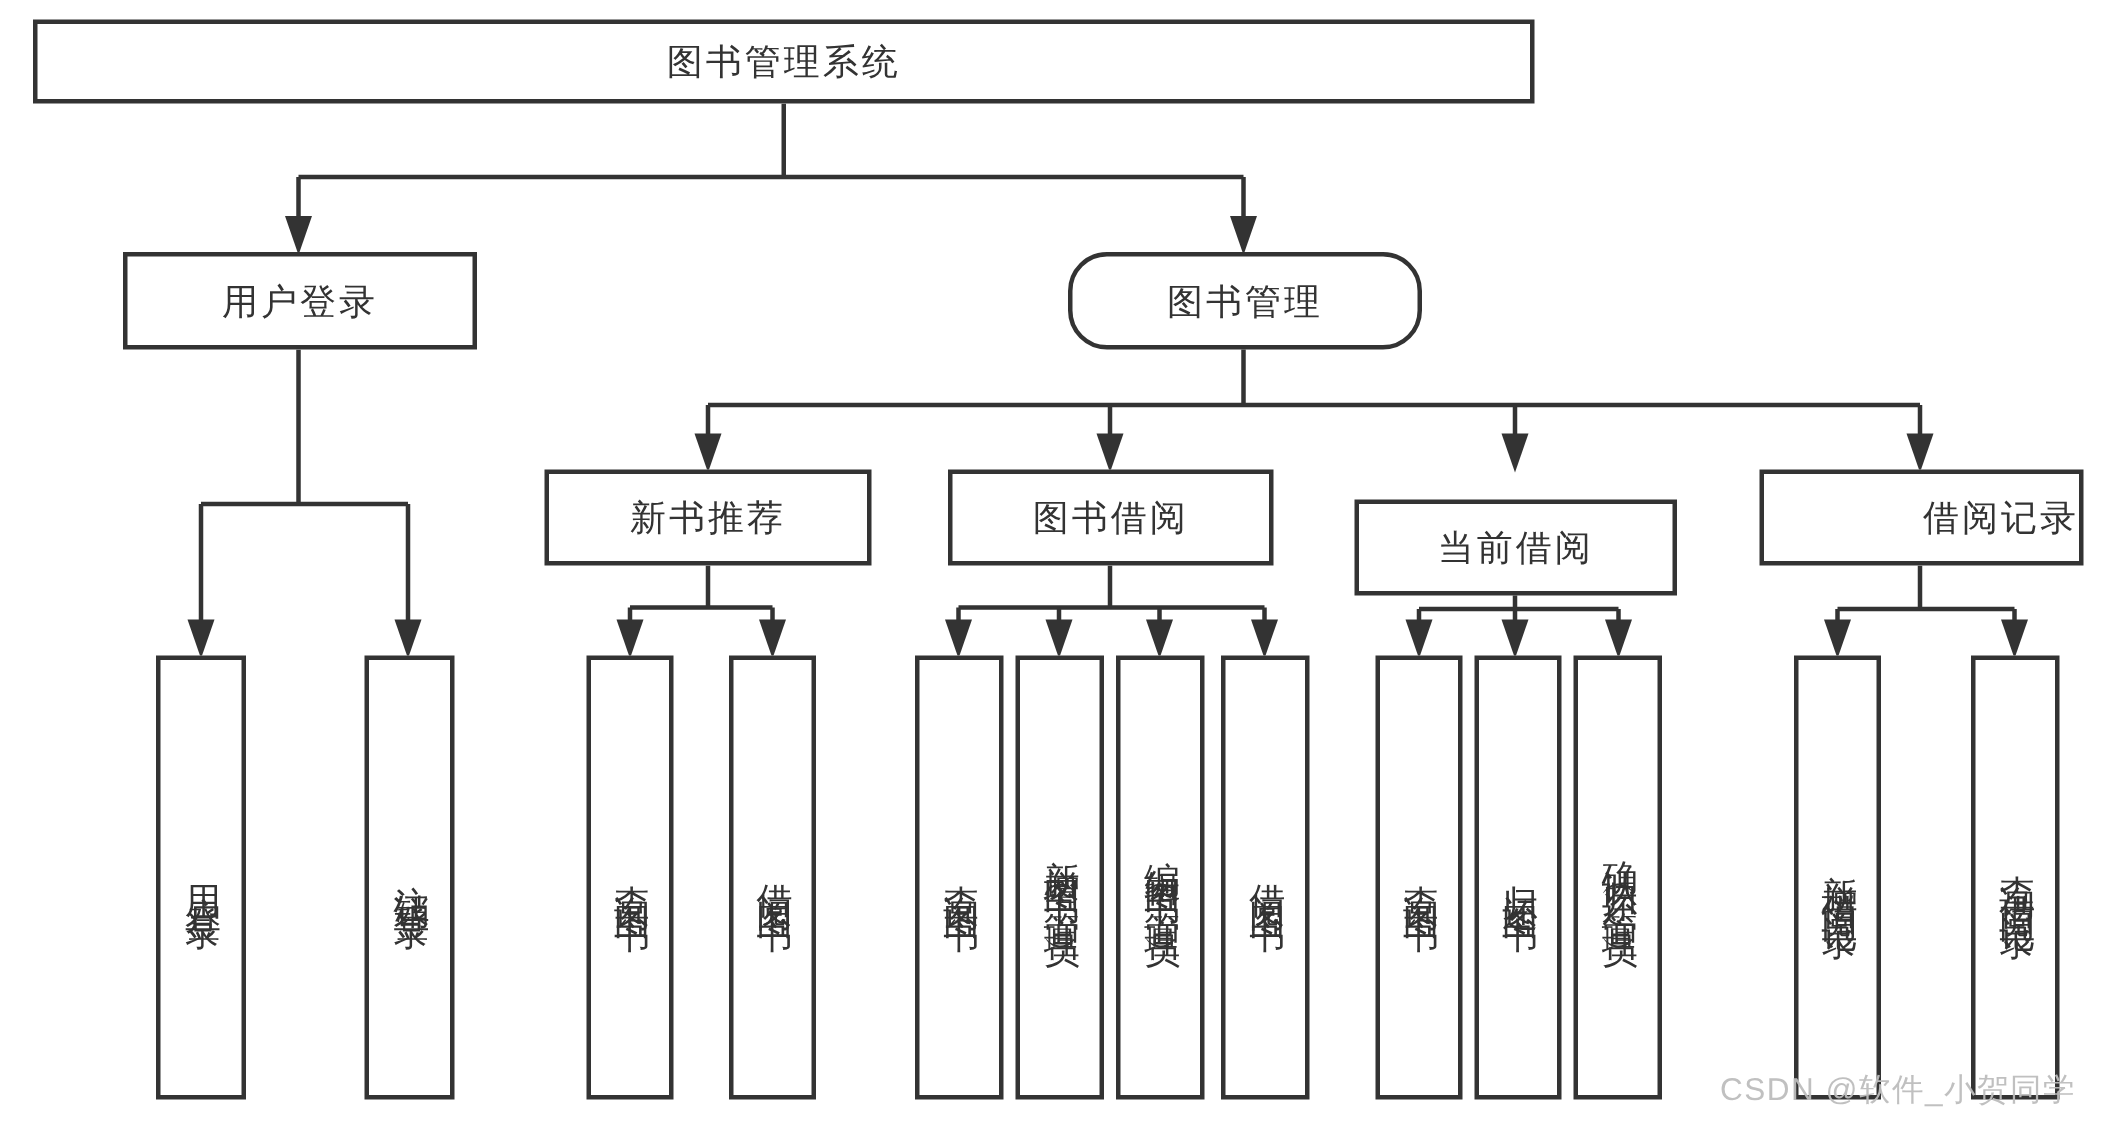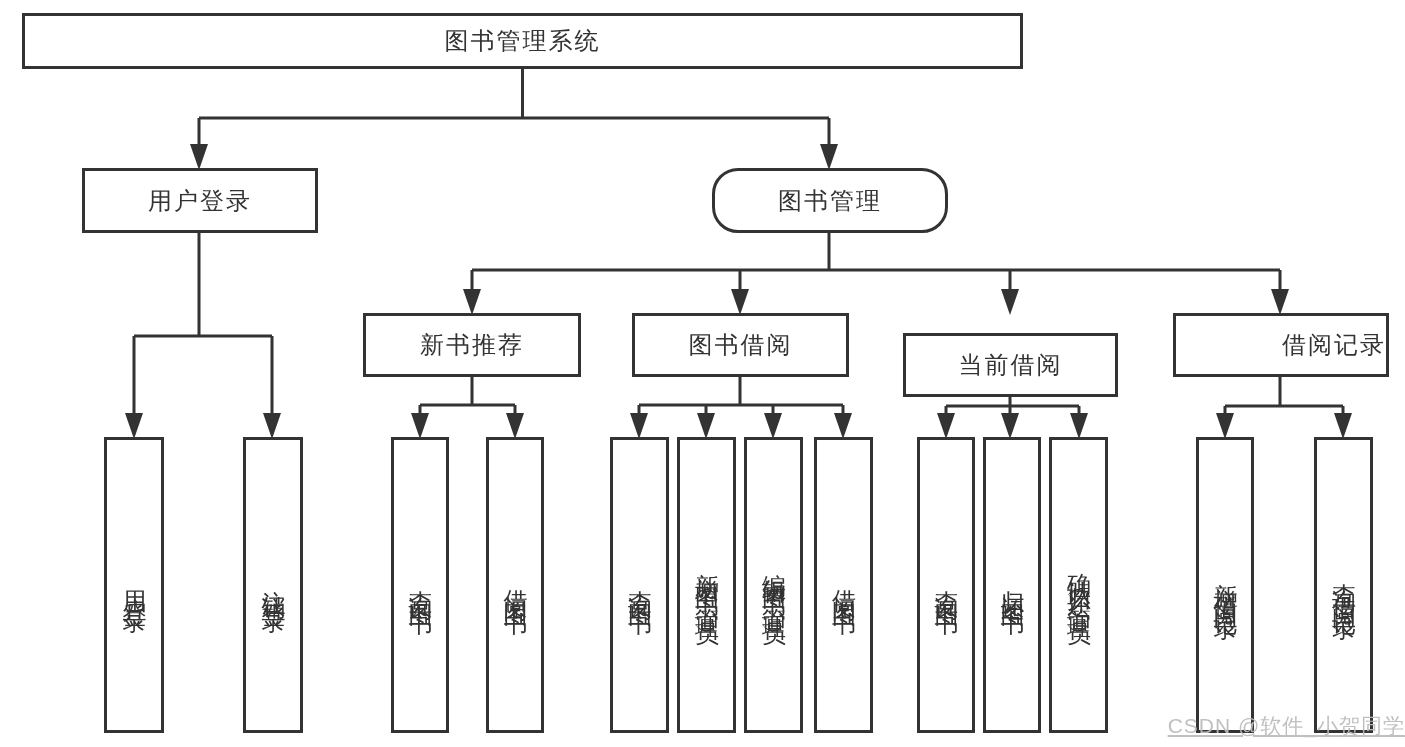--- a/index.html
+++ b/index.html
@@ -29,27 +29,26 @@
   }
   .leaf { font-size:24px; letter-spacing:0; }
   .leaf > span {
     writing-mode:vertical-rl;
     text-orientation:mixed;
     letter-spacing:7px;
     line-height:1.2;
   }
   .watermark {
     position:absolute;
-    right:0; bottom:7px;
+    right:21px; bottom:7px;
     font-size:21px;
     letter-spacing:1px;
     color:#bdbdbd;
     opacity:0.95;
     white-space:nowrap;
-    text-decoration:underline;
   }
 </style>
 </head>
 <body>
 
 <div class="stage">
 
   <svg class="wires" viewBox="0 0 1405 747" xmlns="http://www.w3.org/2000/svg">
 
     <g>

